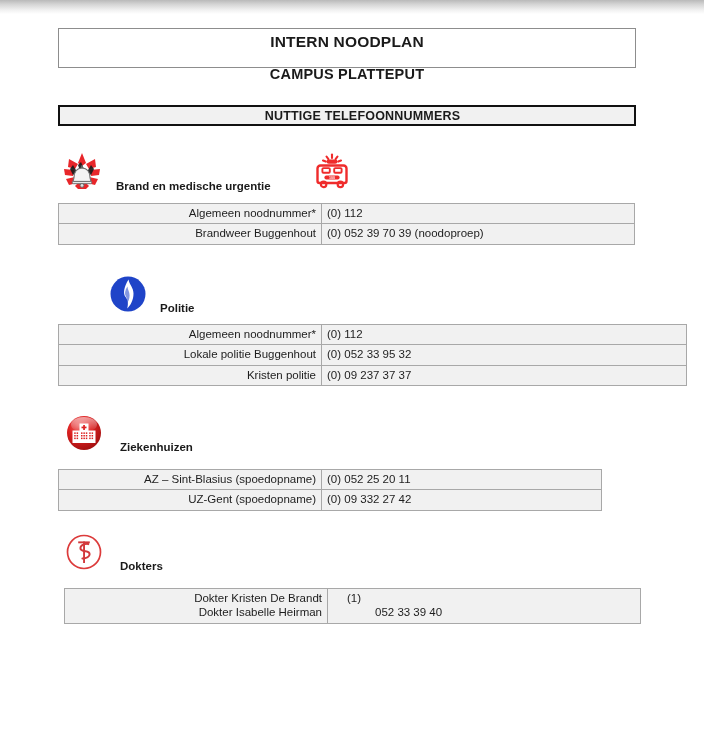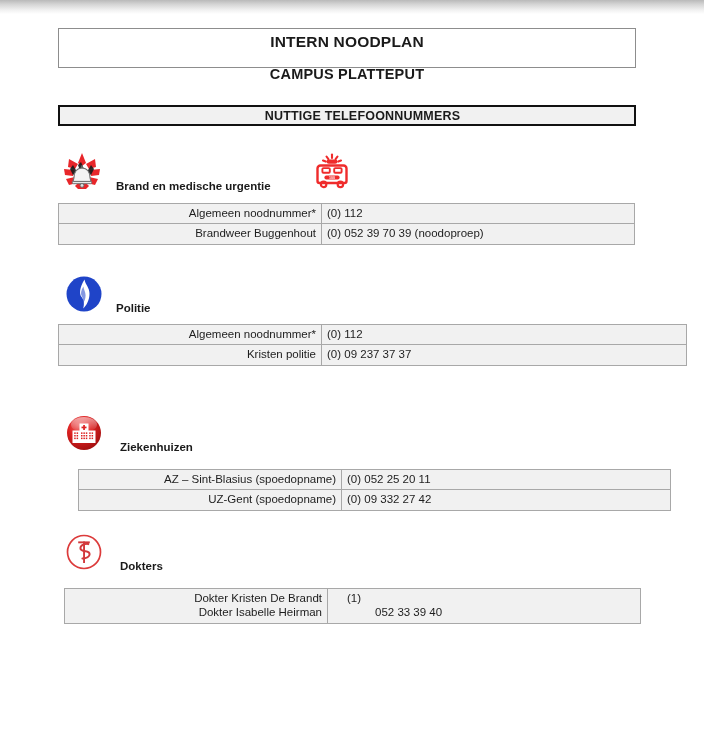--- a/index.html
+++ b/index.html
@@ -197,38 +197,42 @@
           <td>(0) 112</td>
         </tr>
         <tr>
           <td class="c-name">Brandweer Buggenhout</td>
           <td>(0) 052 39 70 39 (noodoproep)</td>
         </tr>
       </tbody>
     </table>
   </div>
 
-  <div class="section" style="top:272px; width:704px;">
+  <div class="section" style="top:272px; width:704px;padding-left:44px;">
     <div class="sec-head">
       <span class="sec-icon" style="left:64px; top:2px; width:40px; height:40px;">
         <svg viewBox="0 0 40 40" width="40" height="40" aria-hidden="true">
           <circle cx="20" cy="20" r="17.5" fill="#1f44c8"></circle>
           <path d="M20.5 5.5 C21.5 11 25.5 13.5 25.5 19.5 C25.5 26 22.5 31.5 19.2 34.5
                    C20.8 29 19.5 25.5 17.4 22.8 C15 19.6 15.8 13 20.5 5.5 Z" fill="#ffffff"></path>
           <path d="M19.4 12.5 C19.9 16 21.6 18 21.6 21.3 C21.6 24.6 20.4 27.6 18.9 29.6
                    C19.6 26.2 18.8 23.8 17.7 22 C16.4 19.9 16.9 16.3 19.4 12.5 Z" fill="#1f44c8" opacity=".55"></path>
         </svg>
       </span>
       <span class="sec-label">Politie</span>
     </div>
     <table class="phones" style="left:58px; top:52px; width:629px;">
       <tbody>
         <tr>
           <td class="c-name">Algemeen noodnummer*</td>
           <td>(0) 112</td>
+        </tr>
+        <tr>
+          <td class="c-name">Lokale politie Buggenhout</td>
+          <td>(0) 052 33 95 32</td>
         </tr>
         <tr>
           <td class="c-name">Kristen politie</td>
           <td>(0) 09 237 37 37</td>
         </tr>
       </tbody>
     </table>
   </div>
 
   <div class="section" style="top:411px; width:704px;">
@@ -277,21 +281,21 @@
               <rect x="29.6" y="21.4" width="1.5" height="1.5"></rect>
             <rect x="27.2" y="24" width="1.5" height="1.5"></rect>
               <rect x="29.6" y="24" width="1.5" height="1.5"></rect>
             <rect x="27.2" y="26.6" width="1.5" height="1.5"></rect>
               <rect x="29.6" y="26.6" width="1.5" height="1.5"></rect>
           </g>
         </svg>
       </span>
       <span class="sec-label" style="left:120px;">Ziekenhuizen</span>
     </div>
-    <table class="phones" style="left:58px; top:58px; width:593px;margin-left:20px;">
+    <table class="phones" style="left:58px; top:58px; width:544px;">
       <tbody>
         <tr>
           <td class="c-name">AZ – Sint-Blasius (spoedopname)</td>
           <td>(0) 052 25 20 11</td>
         </tr>
         <tr>
           <td class="c-name">UZ-Gent (spoedopname)</td>
           <td>(0) 09 332 27 42</td>
         </tr>
       </tbody>

